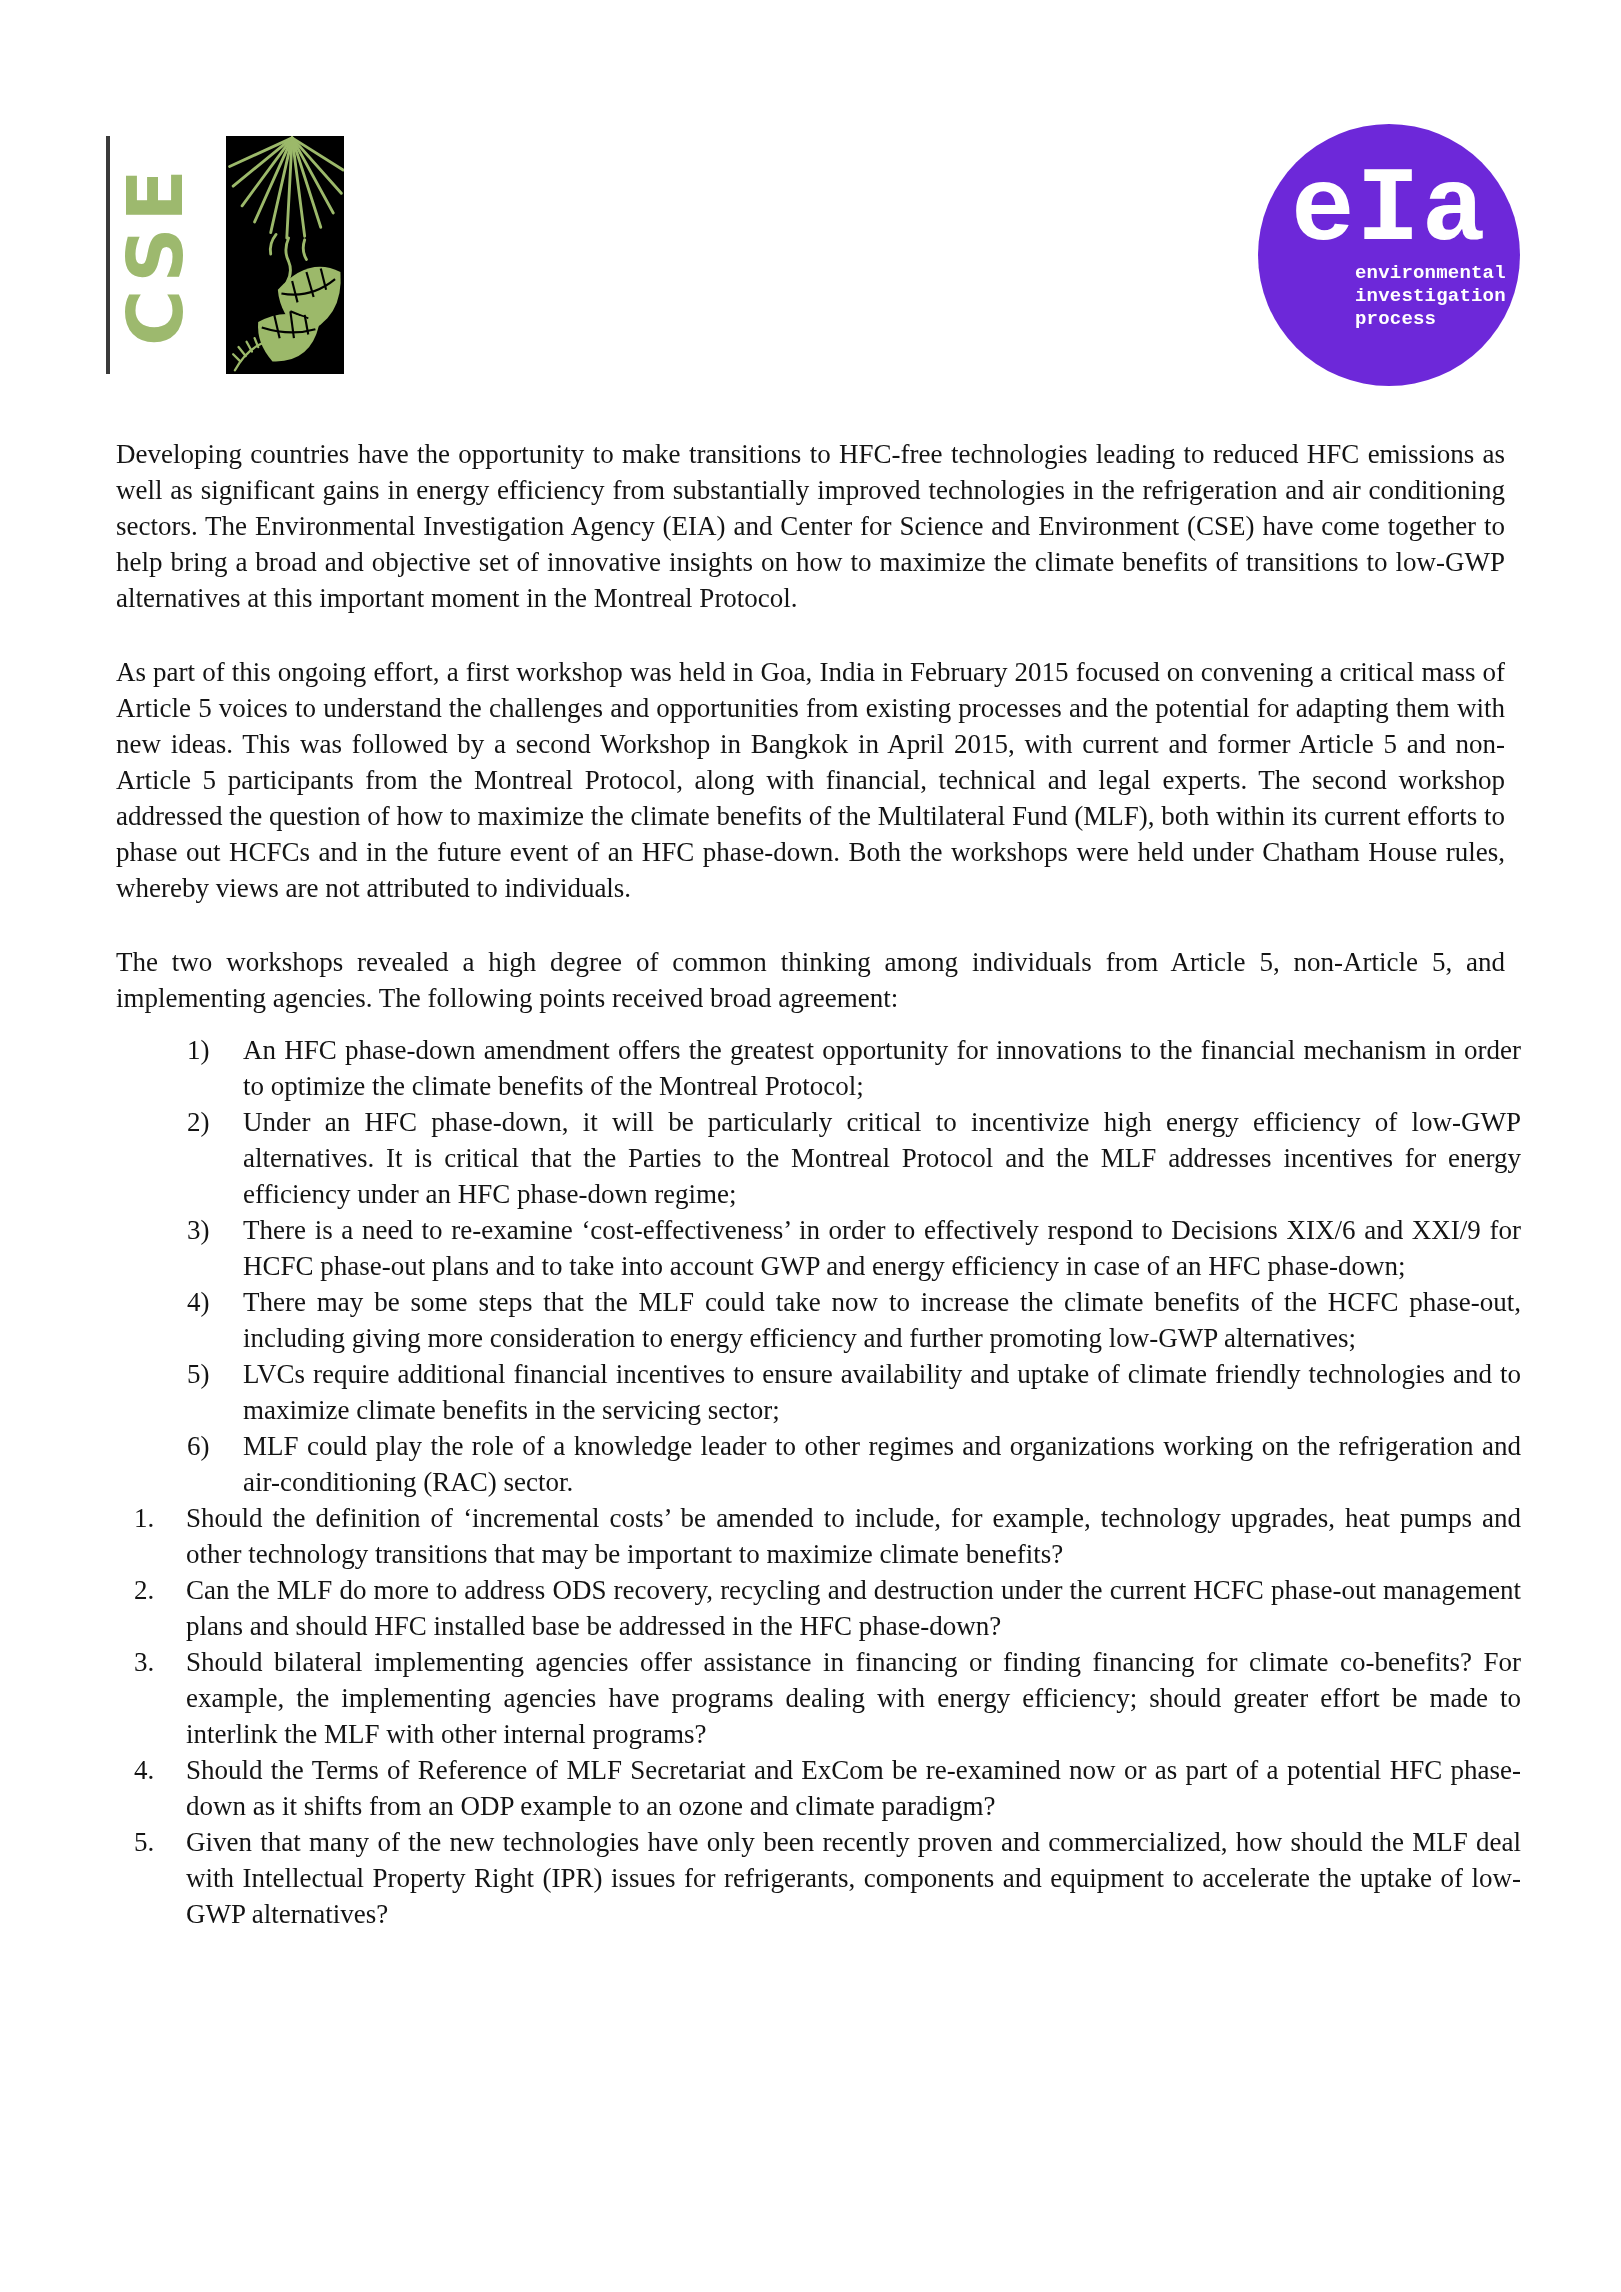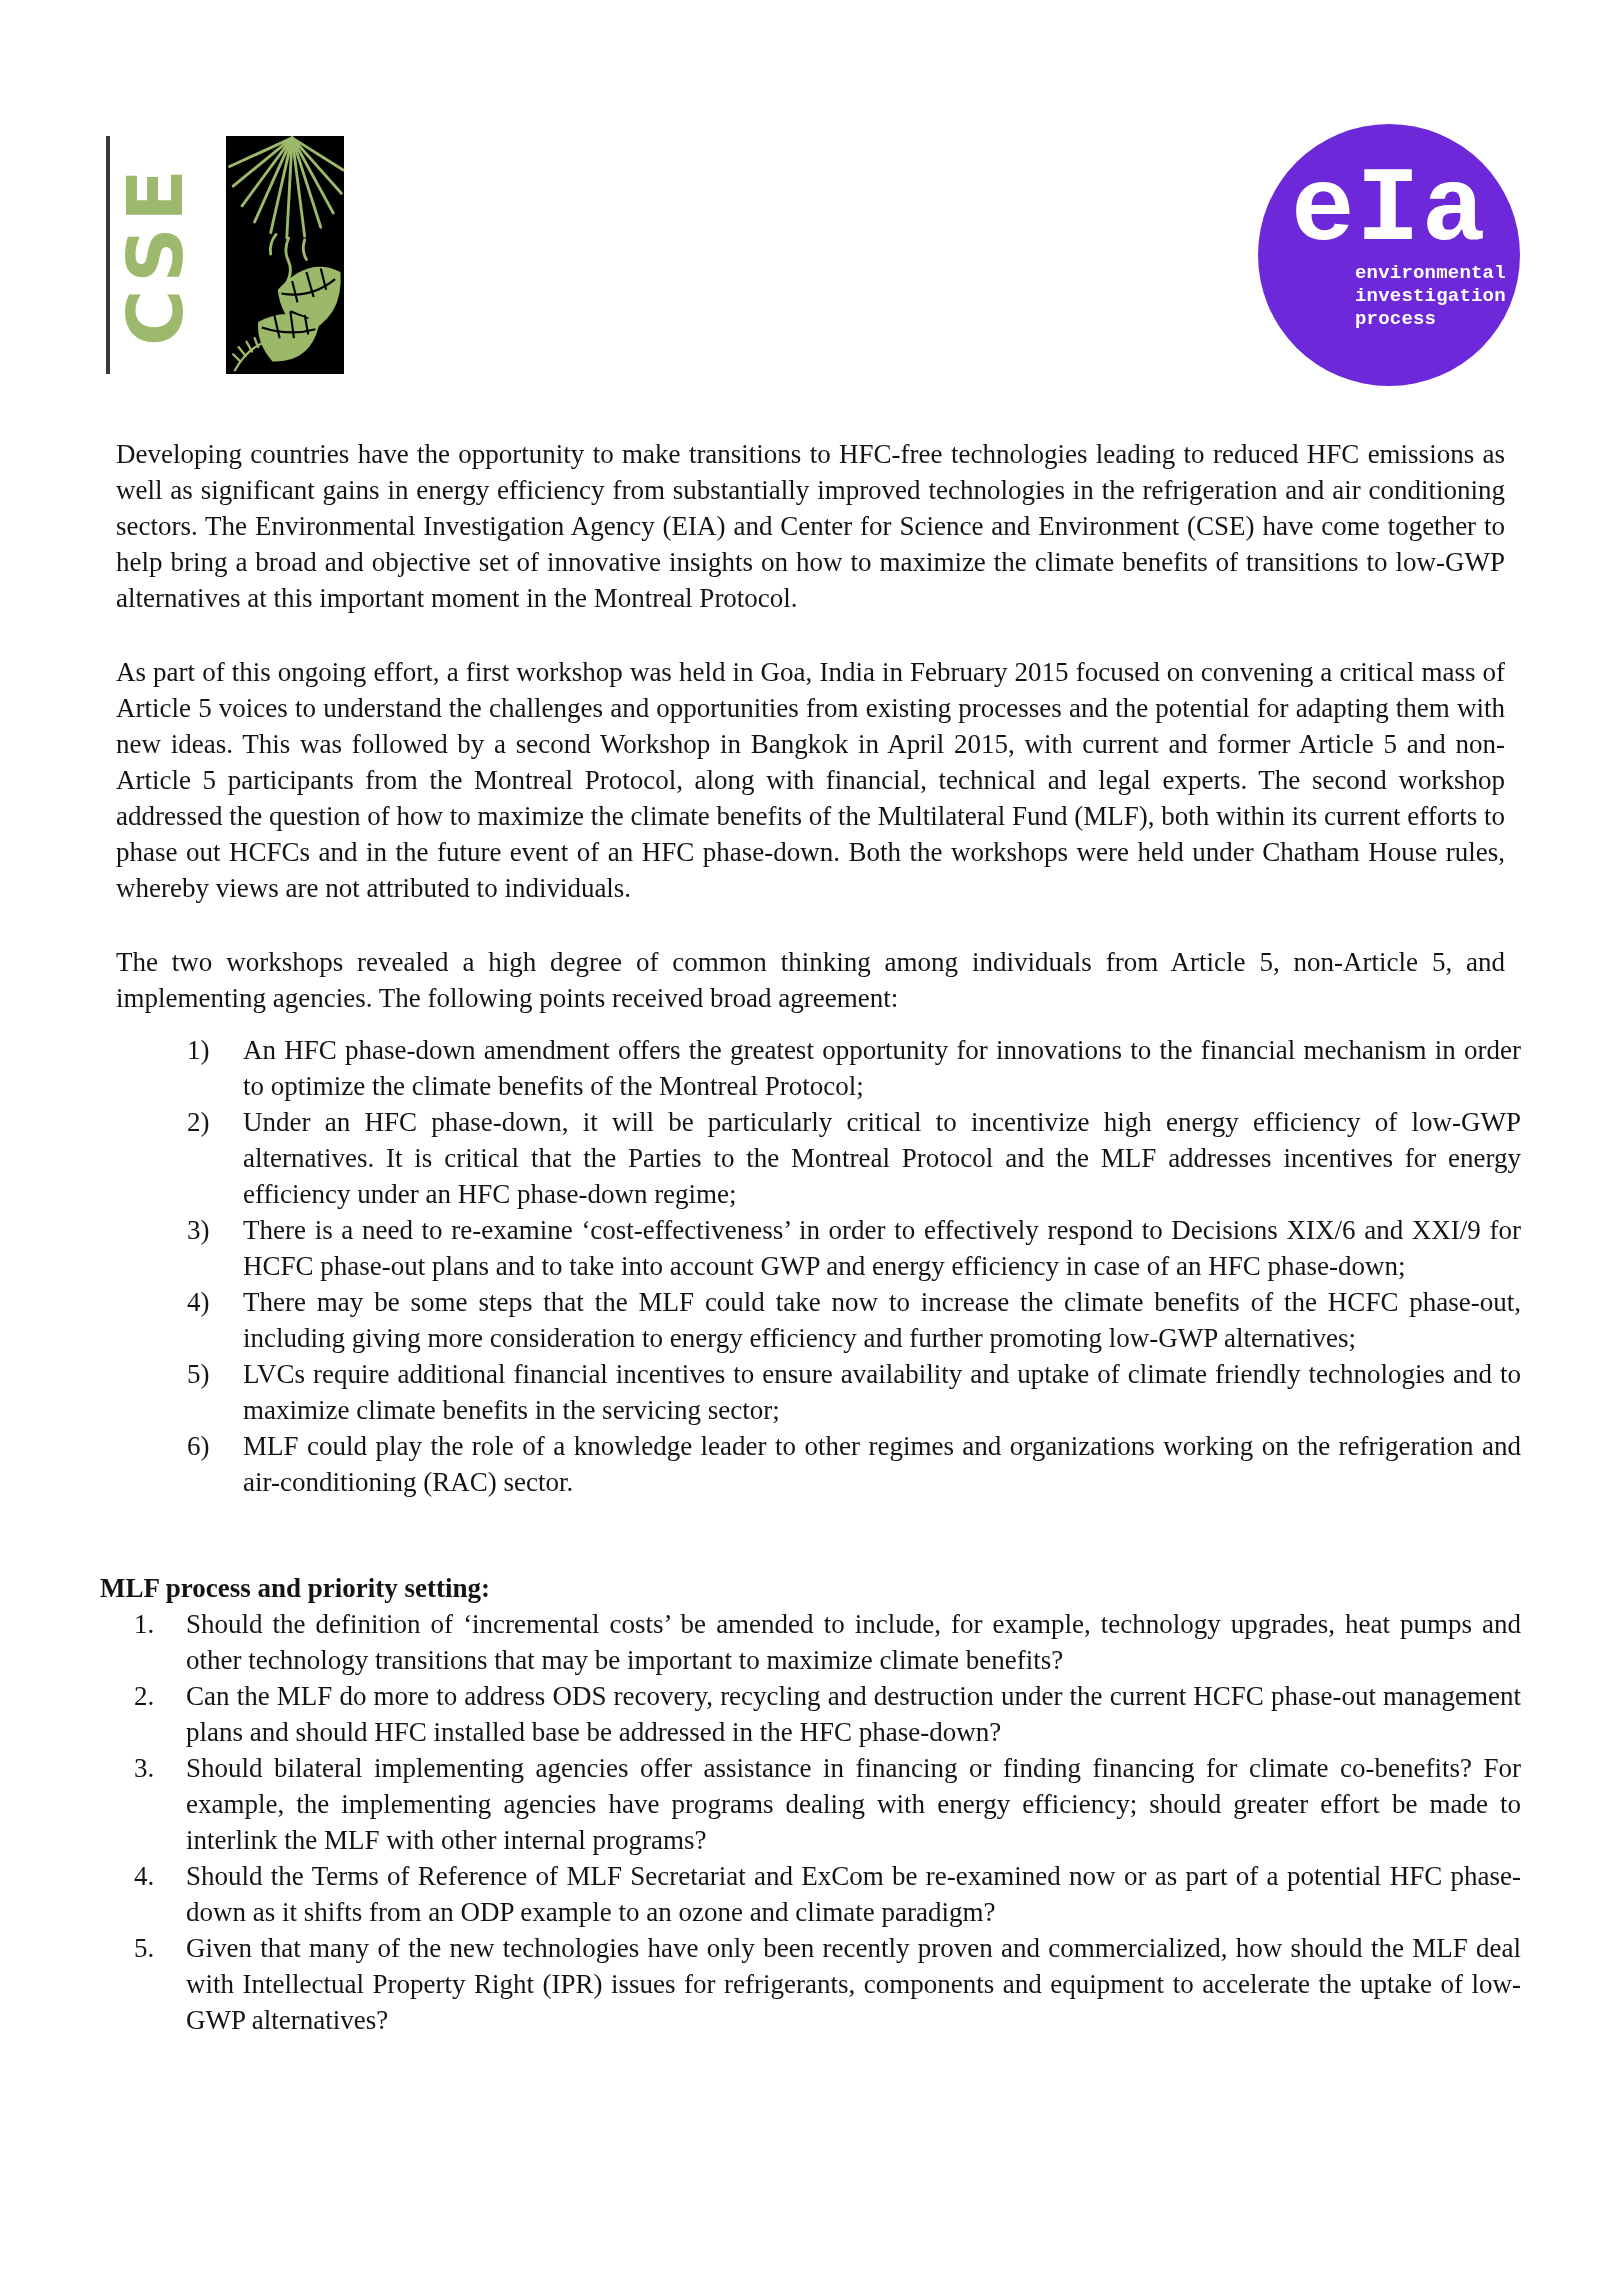--- a/index.html
+++ b/index.html
@@ -180,21 +180,20 @@
         <span class="marker">5)</span>
         <span>LVCs require additional financial incentives to ensure availability and uptake of climate friendly technologies and to maximize climate benefits in the servicing sector;</span>
       </li>
       <li>
         <span class="marker">6)</span>
         <span>MLF could play the role of a knowledge leader to other regimes and organizations working on the refrigeration and air-conditioning (RAC) sector.</span>
       </li>
     </ol>
 
 
-    <h2 class="mlf-heading">MLF process and priority setting:</h2>
 
     <ol class="mlf-list">
       <li>
         <span class="marker">1.</span>
         <span>Should the definition of ‘incremental costs’ be amended to include, for example, technology upgrades, heat pumps and other technology transitions that may be important to maximize climate benefits?</span>
       </li>
       <li>
         <span class="marker">2.</span>
         <span>Can the MLF do more to address ODS recovery, recycling and destruction under the current HCFC phase-out management plans and should HFC installed base be addressed in the HFC phase-down?</span>
       </li>

